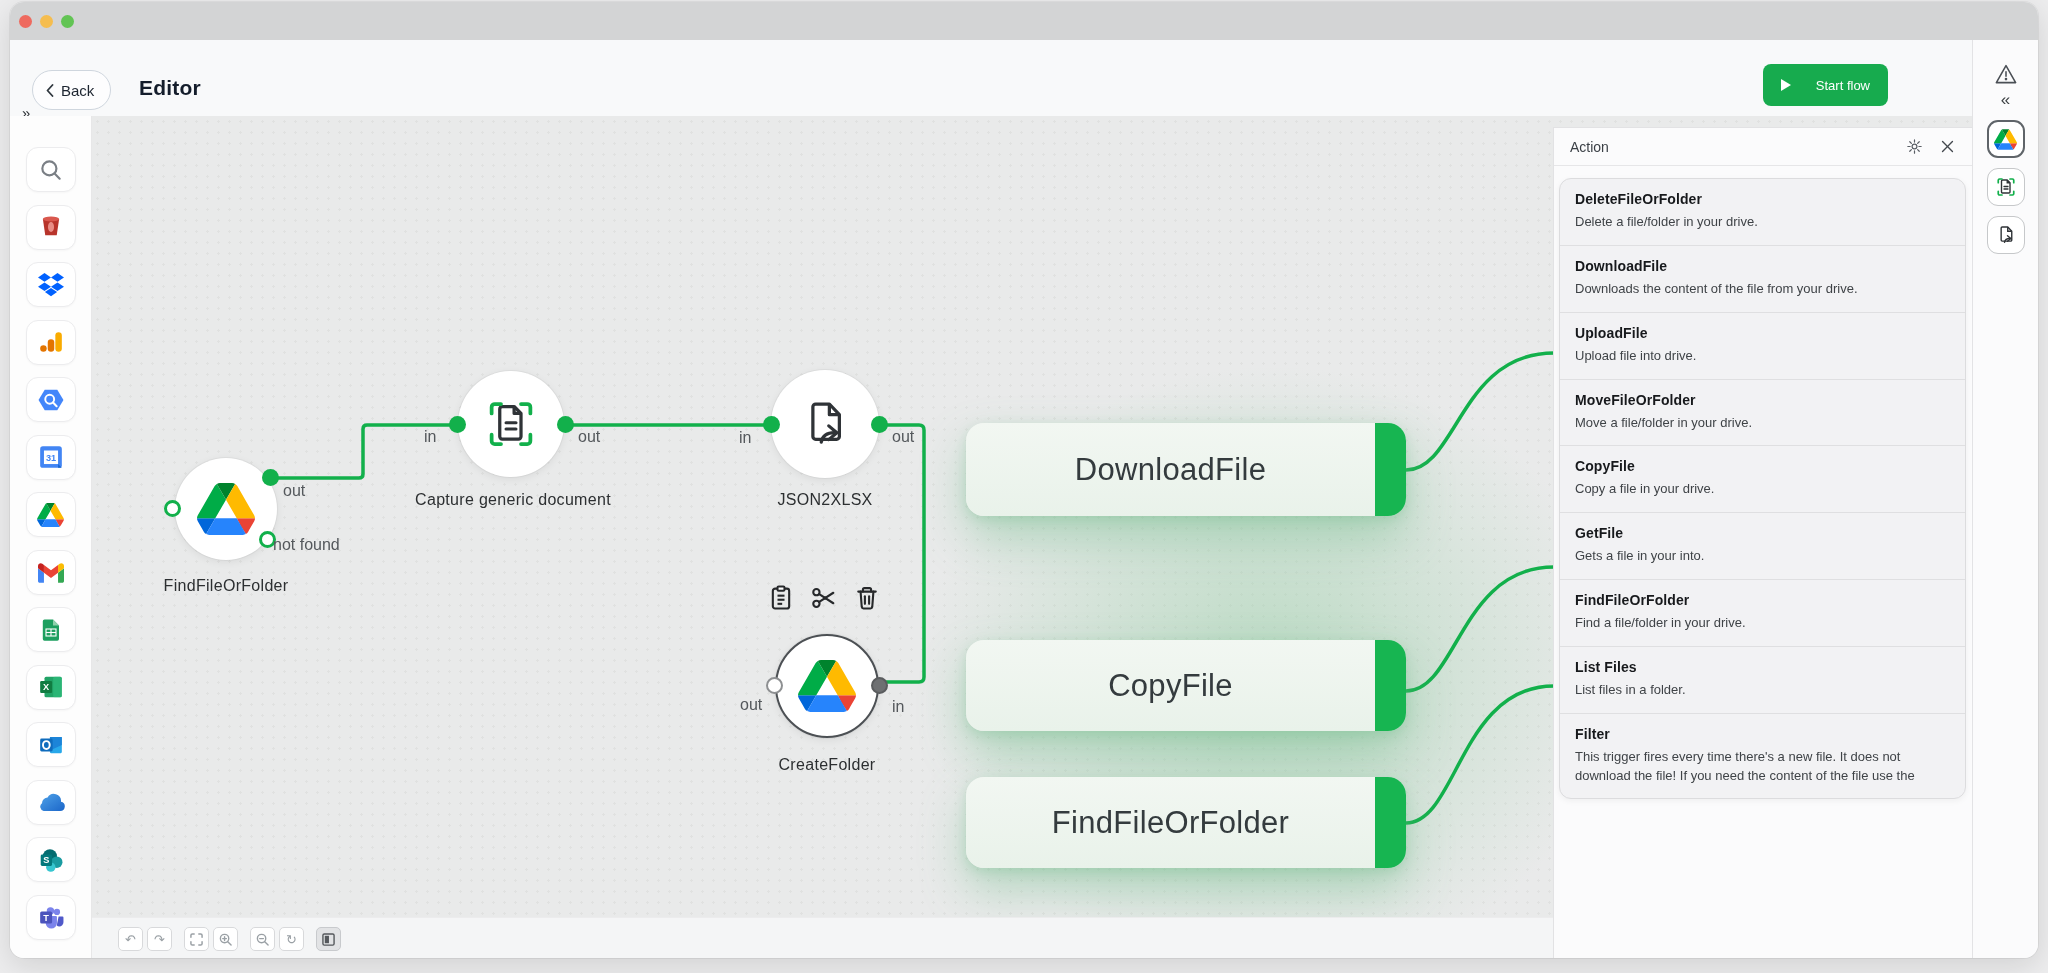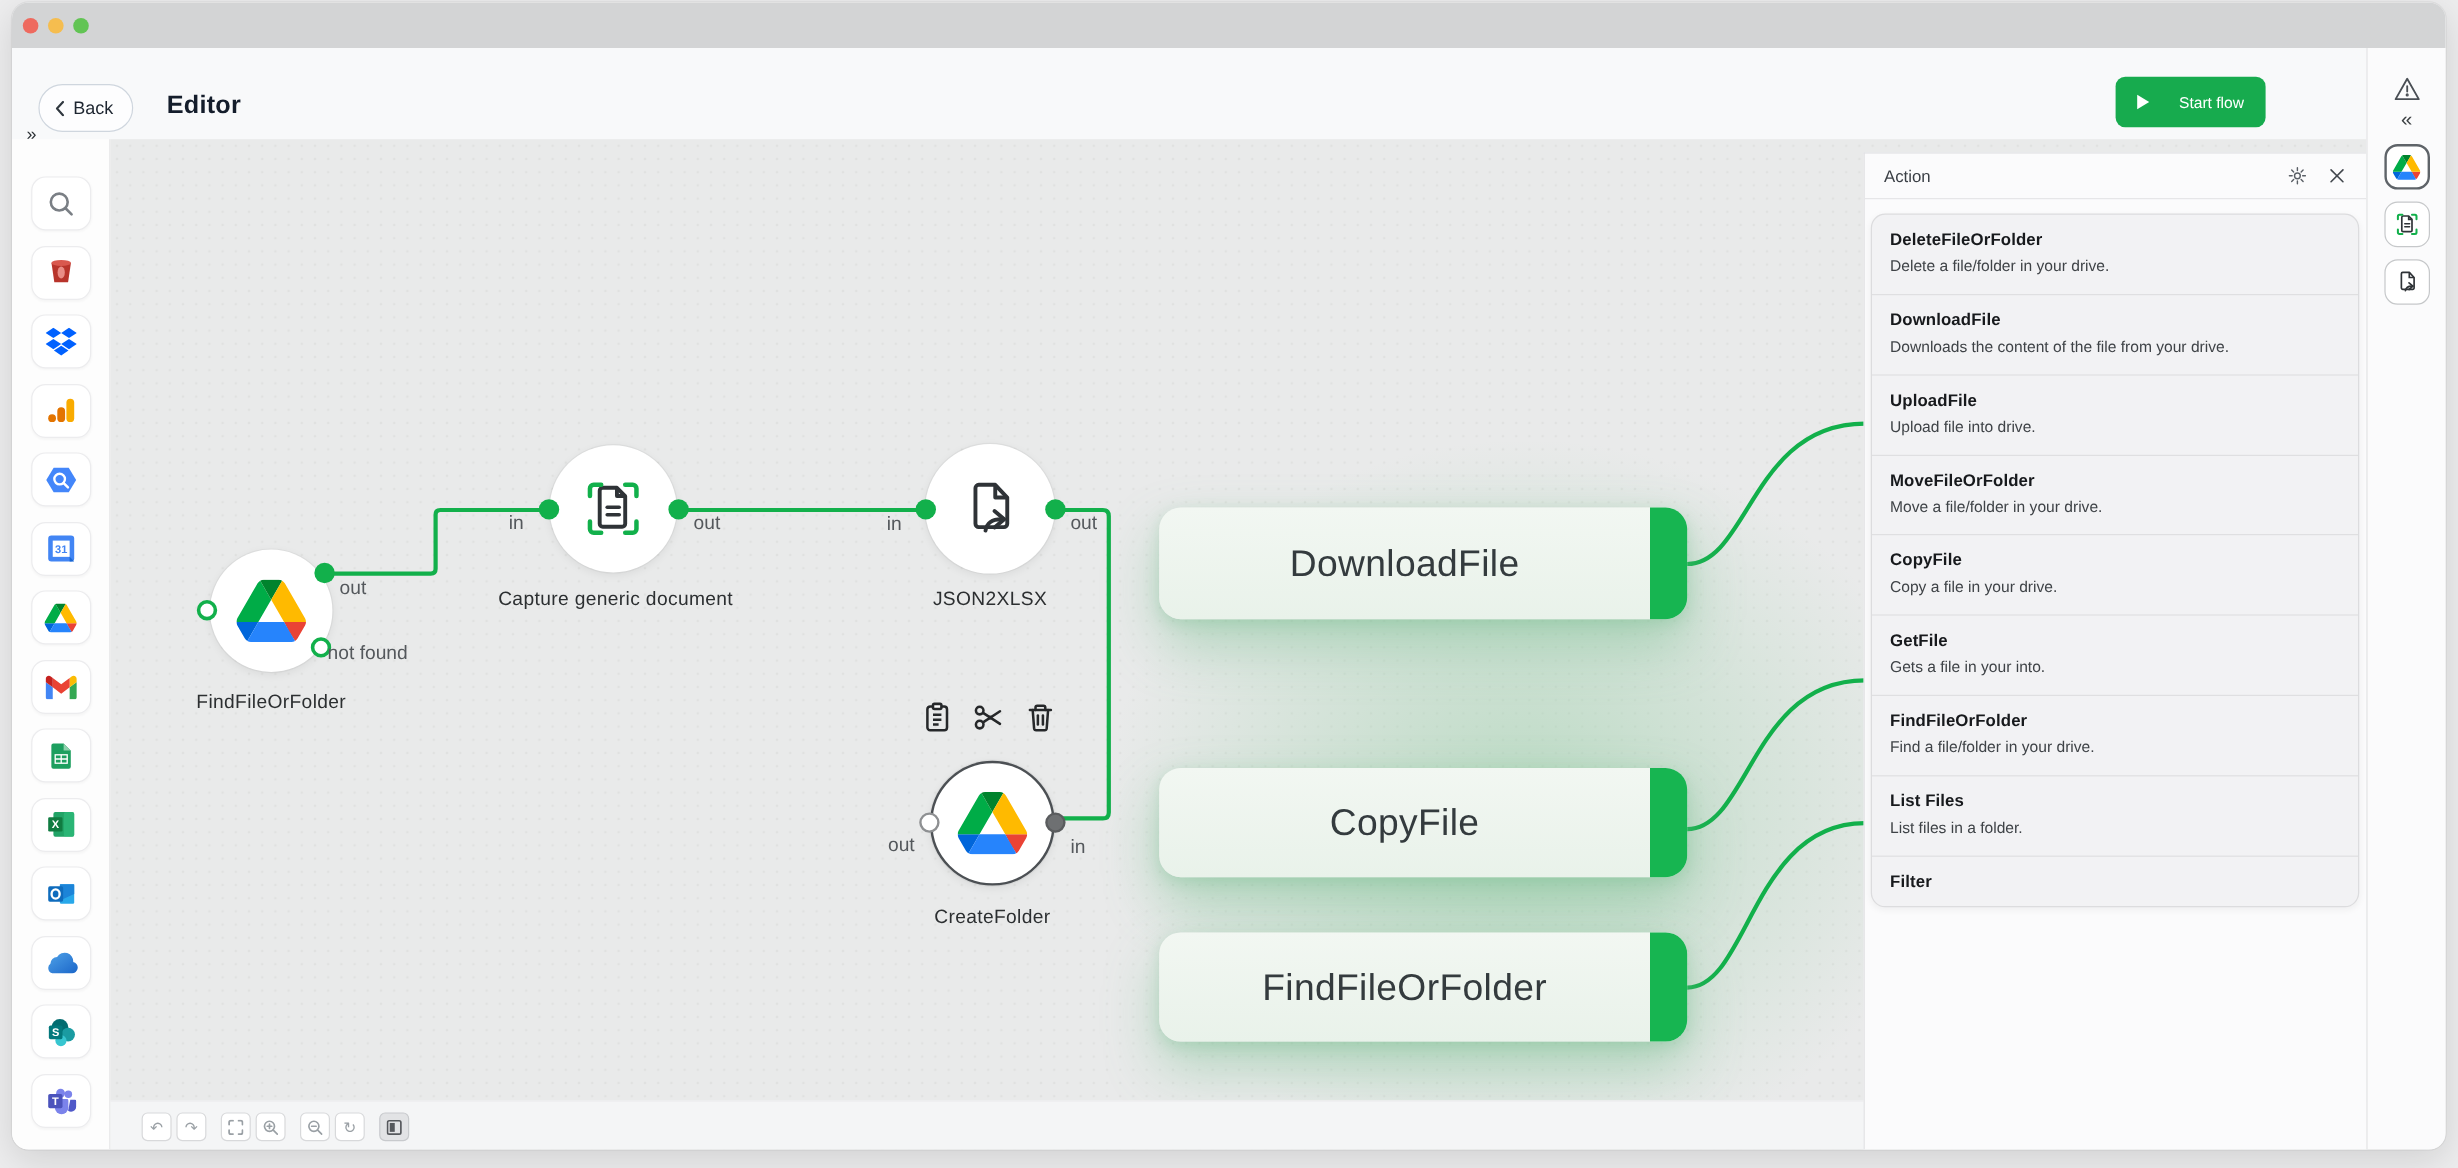--- a/index.html
+++ b/index.html
@@ -462,20 +462,21 @@
         <div class="p-item">
           <div class="p-item-title">FindFileOrFolder</div>
           <div class="p-item-desc">Find a file/folder in your drive.</div>
         </div>
         <div class="p-item">
           <div class="p-item-title">List Files</div>
           <div class="p-item-desc">List files in a folder.</div>
         </div>
         <div class="p-item">
           <div class="p-item-title">Filter</div>
+          <div class="p-item-desc">This trigger fires every time there's a new file. It does not download the file! If you need the content of the file use the</div>
         </div>
       </div>
   </div>
 
   <div class="rail">
     <svg class="rail-warn" viewBox="0 0 24 22" fill="none" stroke="#4a4f55" stroke-width="1.7" stroke-linejoin="round">
         <path d="M12 1.8 22.6 20.5H1.4z"></path>
         <line x1="12" y1="8.5" x2="12" y2="13.5" stroke-linecap="round"></line>
         <circle cx="12" cy="16.6" r="0.6" fill="#4a4f55"></circle>
       </svg>

